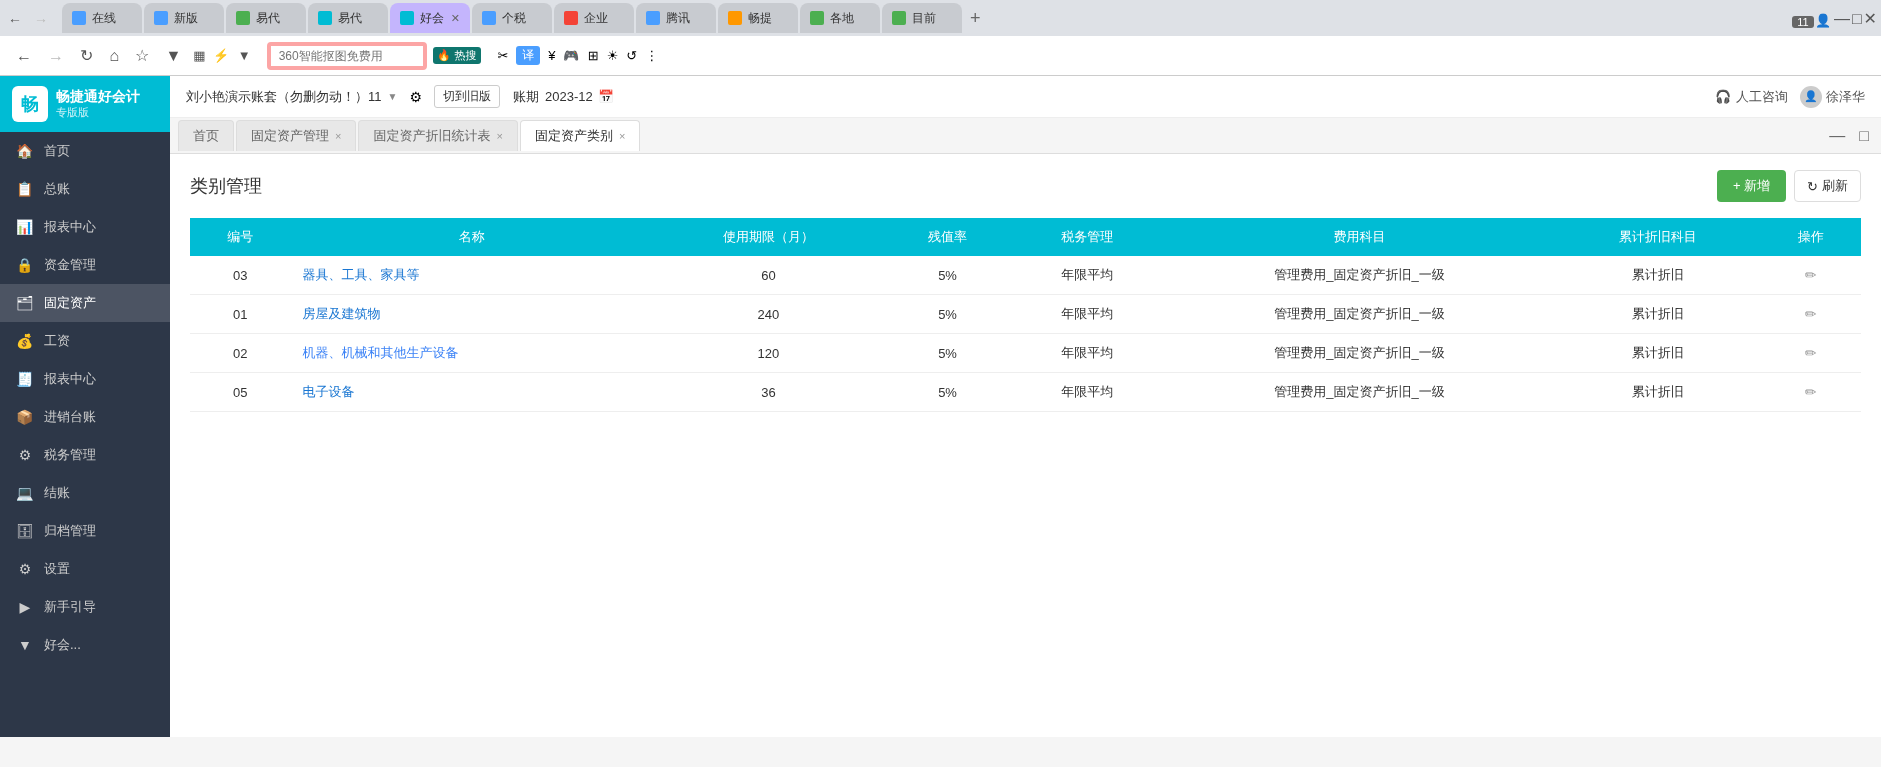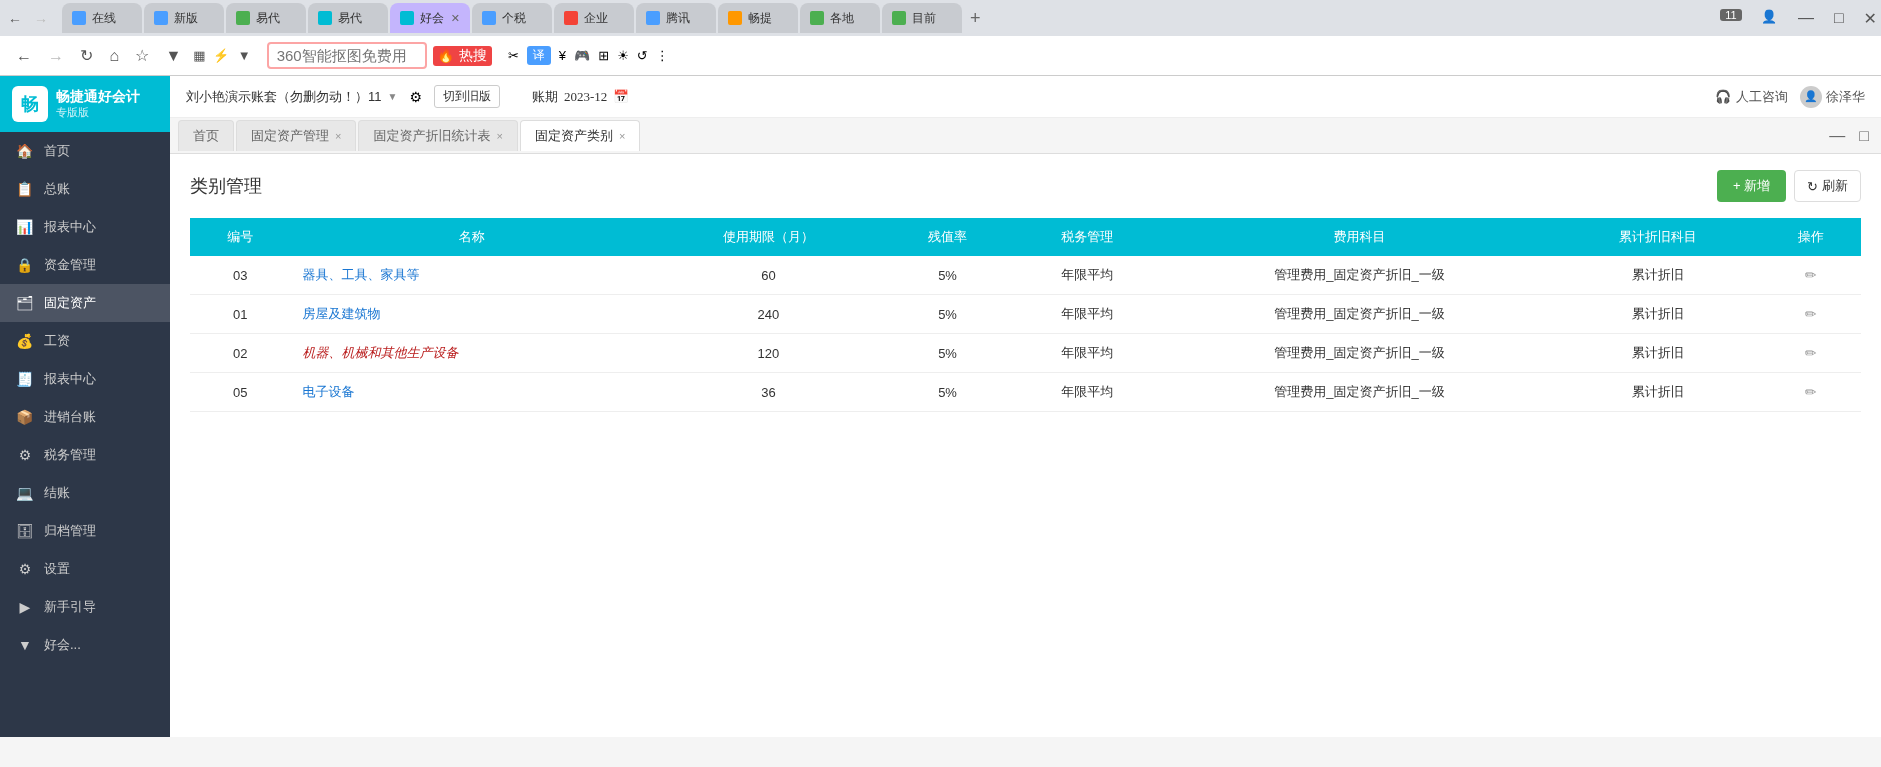--- a/index.html
+++ b/index.html
@@ -11,29 +11,29 @@
     .browser-tab { display: flex; align-items: center; background: #c8cbd0; border-radius: 8px 8px 0 0; padding: 0 10px; height: 30px; gap: 6px; color: #333; min-width: 80px; max-width: 140px; white-space: nowrap; overflow: hidden; }
     .browser-tab.active { background: #c4b5fd; }
     .browser-tab .tab-favicon { width: 14px; height: 14px; border-radius: 2px; display: inline-block; flex-shrink: 0; }
     .browser-tab .tab-close { margin-left: auto; color: #666; cursor: pointer; font-size: 11px; flex-shrink: 0; }
     .tab-favicon-blue { background: #4a9eff; }
     .tab-favicon-green { background: #4caf50; }
     .tab-favicon-teal { background: #00bcd4; }
     .tab-favicon-red { background: #f44336; }
     .tab-favicon-orange { background: #ff9800; }
     .tab-new { background: none; border: none; font-size: 18px; color: #666; cursor: pointer; padding: 0 6px; }
-    .tab-bar-right { display: flex; align-items: flex-start; gap: 20px; margin-left: auto; color: #555; font-size: 13px; }
+    .tab-bar-right { display: flex; align-items: flex-end; gap: 2px; margin-left: auto; color: #555; font-size: 13px; }
 
     
     .address-bar { display: flex; align-items: center; background: #fff; height: 40px; padding: 0 12px; gap: 8px; border-bottom: 1px solid #ccc; }
     .nav-btn { background: none; border: none; color: #555; font-size: 16px; cursor: pointer; padding: 0 4px; }
     .nav-btn:disabled { color: #bbb; cursor: default; }
     .address-input { flex: 1; border: 1px solid #ddd; border-radius: 20px; padding: 4px 12px; font-size: 12px; background: #f8f8f8; color: #333; }
     .address-right { display: flex; align-items: center; gap: 8px; color: #555; font-size: 13px; }
-    .search-box { border: 2px solid #fca5a5; border-radius: 4px; padding: 3px 8px; font-size: 15px; }
+    .search-box { border: 4px solid #fca5a5; border-radius: 4px; padding: 3px 8px; font-size: 12px; }
 
     
     .app-container { display: flex; height: calc(767px - 106px); background: #f0f0f0; }
 
     
     .sidebar { width: 170px; background: #2d3748; display: flex; flex-direction: column; flex-shrink: 0; }
     .sidebar-logo { background: #00bcd4; padding: 10px 12px; display: flex; align-items: center; gap: 8px; color: white; }
     .sidebar-logo-text { font-size: 14px; font-weight: bold; line-height: 1.2; }
     .sidebar-logo-sub { font-size: 11px; opacity: 0.8; }
     .sidebar-logo-icon { width: 36px; height: 36px; background: white; border-radius: 6px; display: flex; align-items: center; justify-content: center; color: #00bcd4; font-size: 18px; font-weight: bold; flex-shrink: 0; }
@@ -42,21 +42,21 @@
     .sidebar-item { display: flex; align-items: center; gap: 10px; padding: 10px 16px; color: #ccc; cursor: pointer; font-size: 13px; }
     .sidebar-item.active { background: rgba(255,255,255,0.15); color: white; }
     .sidebar-item-icon { width: 18px; text-align: center; font-size: 14px; flex-shrink: 0; }
 
     
     .main-content { flex: 1; display: flex; flex-direction: column; overflow: hidden; background: white; }
 
     
     .app-header { display: flex; align-items: center; background: white; height: 42px; padding: 0 16px; border-bottom: 1px solid #eee; gap: 12px; }
     .user-info { display: flex; align-items: center; gap: 6px; font-size: 13px; color: #333; }
-    .period-info { display: flex; align-items: center; gap: 6px; font-size: 13px; color: #333; margin-left: 20px; font-family: Liberation Serif, serif; }
+    .period-info { display: flex; align-items: center; gap: 6px; font-size: 13px; color: #333; margin-left: 1px; }
     .switch-btn { border: 1px solid #ccc; border-radius: 3px; padding: 2px 8px; font-size: 12px; cursor: pointer; background: white; color: #333; }
     .header-right { margin-left: auto; display: flex; align-items: center; gap: 12px; font-size: 13px; color: #555; }
     .service-btn { display: flex; align-items: center; gap: 4px; color: #555; cursor: pointer; }
 
     
     .page-tabs { display: flex; align-items: center; background: #f5f5f5; border-bottom: 1px solid #ddd; padding: 0 8px; height: 36px; }
     .page-tab { display: flex; align-items: center; gap: 6px; padding: 6px 14px; border: 1px solid #ddd; border-bottom: none; background: #e8e8e8; color: #666; font-size: 13px; cursor: pointer; border-radius: 4px 4px 0 0; margin-right: 2px; }
     .page-tab.active { background: white; color: #333; border-bottom-color: white; }
     .page-tab .tab-close-x { color: #999; font-size: 11px; }
     .window-controls { margin-left: auto; display: flex; gap: 6px; }
@@ -174,21 +174,21 @@
     <button class="nav-btn">⌂</button>
     <button class="nav-btn">☆</button>
     <button class="nav-btn">▼</button>
     <div class="address-right">
       <span style="cursor:pointer;">▦</span>
       <span style="cursor:pointer;">⚡</span>
       <span style="cursor:pointer;">▼</span>
     </div>
     <div style="display:flex;align-items:center;gap:6px;margin-left:8px;">
       <input class="search-box" placeholder="360智能抠图免费用" style="width: 160px;">
-      <span style="background:#ef4444;color:white;padding:1px 5px;border-radius:3px;font-size:14px;">🔥 热搜</span>
+      <span style="background:#0f766e;color:white;padding:1px 5px;border-radius:3px;font-size:11px;">🔥 热搜</span>
     </div>
     <div style="display:flex;align-items:center;gap:8px;margin-left:8px;">
       <span style="cursor:pointer;">✂</span>
       <span style="cursor:pointer;background:#4a9eff;color:white;padding:1px 6px;border-radius:3px;font-size:12px;">译</span>
       <span style="cursor:pointer;">¥</span>
       <span style="cursor:pointer;">🎮</span>
       <span style="cursor:pointer;">⊞</span>
       <span style="cursor:pointer;">☀</span>
       <span style="cursor:pointer;">↺</span>
       <span style="cursor:pointer;">⋮</span>
@@ -361,21 +361,21 @@
             <td>240</td>
             <td>5%</td>
             <td>年限平均</td>
             <td>管理费用_固定资产折旧_一级</td>
             <td>累计折旧</td>
             <td><span class="edit-icon">✏</span></td>
           </tr>
 
           <tr>
             <td>02</td>
-            <td style="color:#b91c1c;cursor:pointer;text-align:left;font-style:italic;">机器、机械和其他生产设备</td>
+            <td style="color:#3b82f6;cursor:pointer;text-align:left;">机器、机械和其他生产设备</td>
             <td>120</td>
             <td>5%</td>
             <td>年限平均</td>
             <td>管理费用_固定资产折旧_一级</td>
             <td>累计折旧</td>
             <td><span class="edit-icon">✏</span></td>
           </tr>
 
           <tr>
             <td>05</td>

